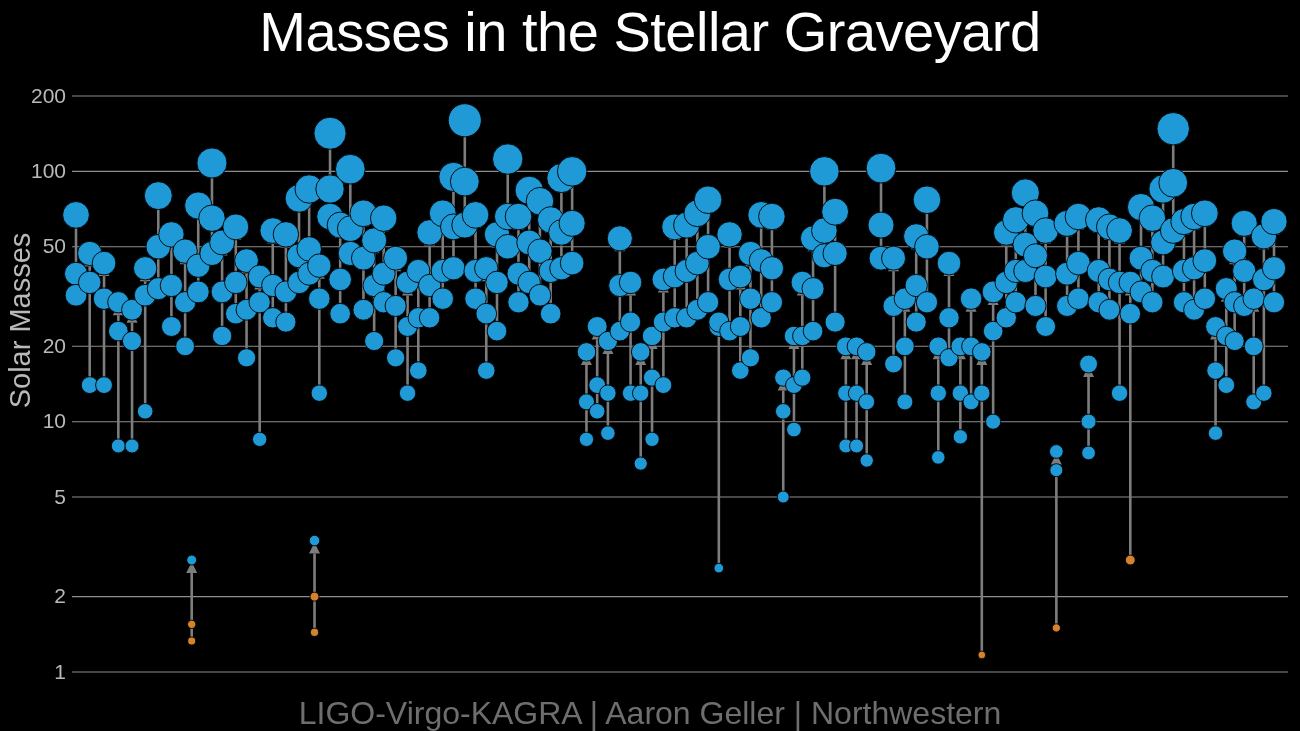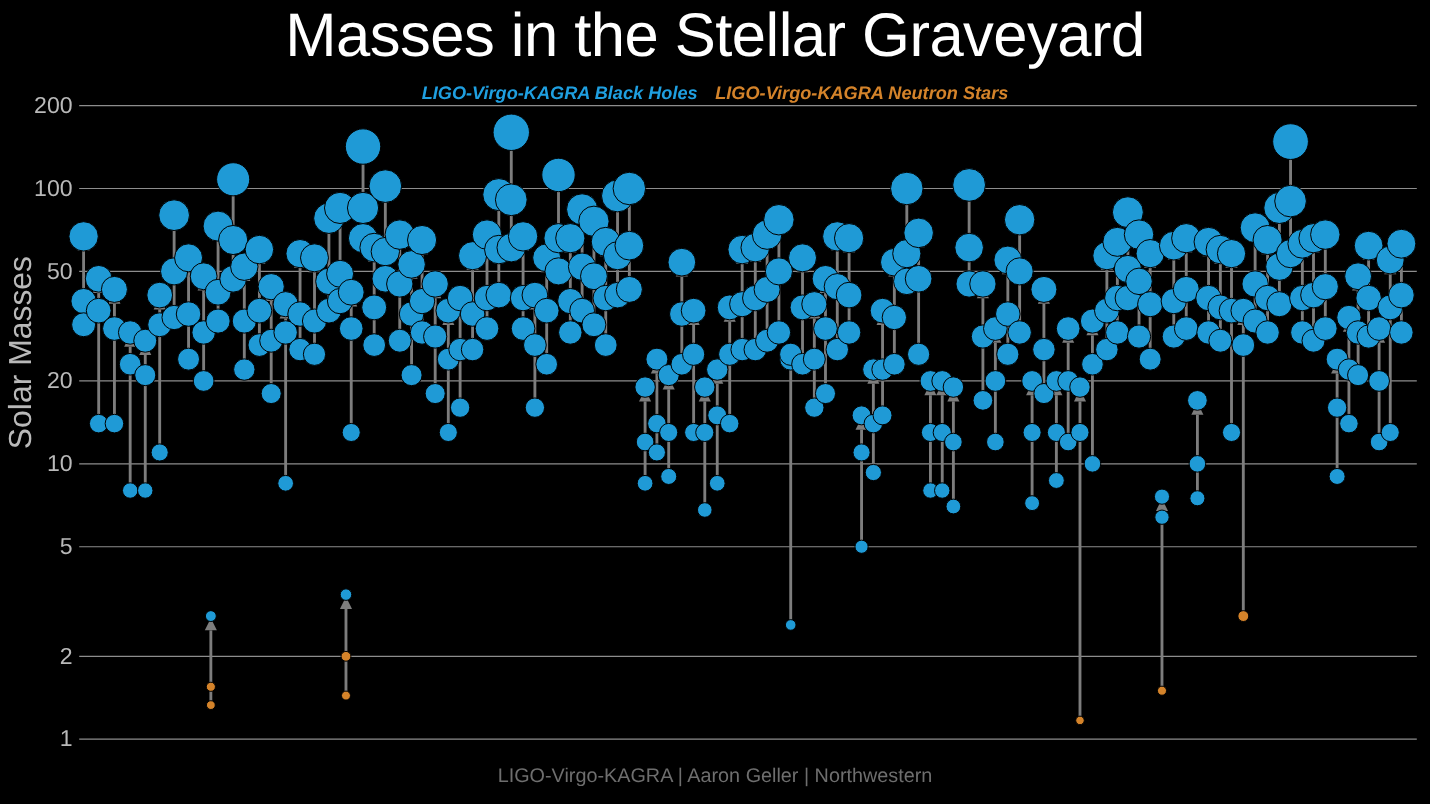--- a/index.html
+++ b/index.html
@@ -23,42 +23,39 @@
 
   #ylabel{
     position:absolute;left:-95px;top:304px;width:230px;text-align:center;
     transform:rotate(-90deg);transform-origin:center center;
     color:#b9b9b9;font-size:29px;font-family:"Liberation Sans",sans-serif;
     white-space:nowrap;
   }
 
   #caption{
     position:absolute;left:0;top:695px;width:1300px;text-align:center;
-    color:#6e6e6e;font-size:18px;font-family:"Liberation Sans",sans-serif;
+    color:#6e6e6e;font-size:32px;font-family:"Liberation Sans",sans-serif;
     white-space:nowrap;
   }
 
   svg#plot{position:absolute;left:0;top:0;width:1300px;height:731px;display:block;}
   .tick-label{fill:#b9b9b9;font-size:21px;font-family:"Liberation Sans",sans-serif;text-anchor:end;dominant-baseline:middle;}
   .gridline{stroke:#8d8d8d;stroke-width:1.1;}
   .arrow-line{stroke:#7d7d7d;stroke-width:2.6;}
   .arrow-head{fill:#7d7d7d;}
   .pt-bh{fill:#1f9ad6;stroke:#000;stroke-width:0.9;}
   .pt-ns{fill:#d4832a;stroke:#000;stroke-width:0.9;}
 </style>
 </head>
 <body>
 
 <div id="stage">
 
   <div id="chart-title">Masses in the Stellar Graveyard</div>
 
-  <div id="legend">
-    <span class="lg bh">LIGO-Virgo-KAGRA Black Holes</span><span class="lg ns">LIGO-Virgo-KAGRA Neutron Stars</span>
-  </div>
 
   <div id="ylabel">Solar Masses</div>
 
   <svg id="plot" viewBox="0 0 1300 731">
     <g id="grid-layer">
         <line x1="72" y1="672" x2="1288" y2="672" class="gridline"></line>
         <line x1="72" y1="596.6453641068598" x2="1288" y2="596.6453641068598" class="gridline"></line>
         <line x1="72" y1="497.03195383971024" x2="1288" y2="497.03195383971024" class="gridline"></line>
         <line x1="72" y1="421.67731794657004" x2="1288" y2="421.67731794657004" class="gridline"></line>
         <line x1="72" y1="346.3226820534299" x2="1288" y2="346.3226820534299" class="gridline"></line>

